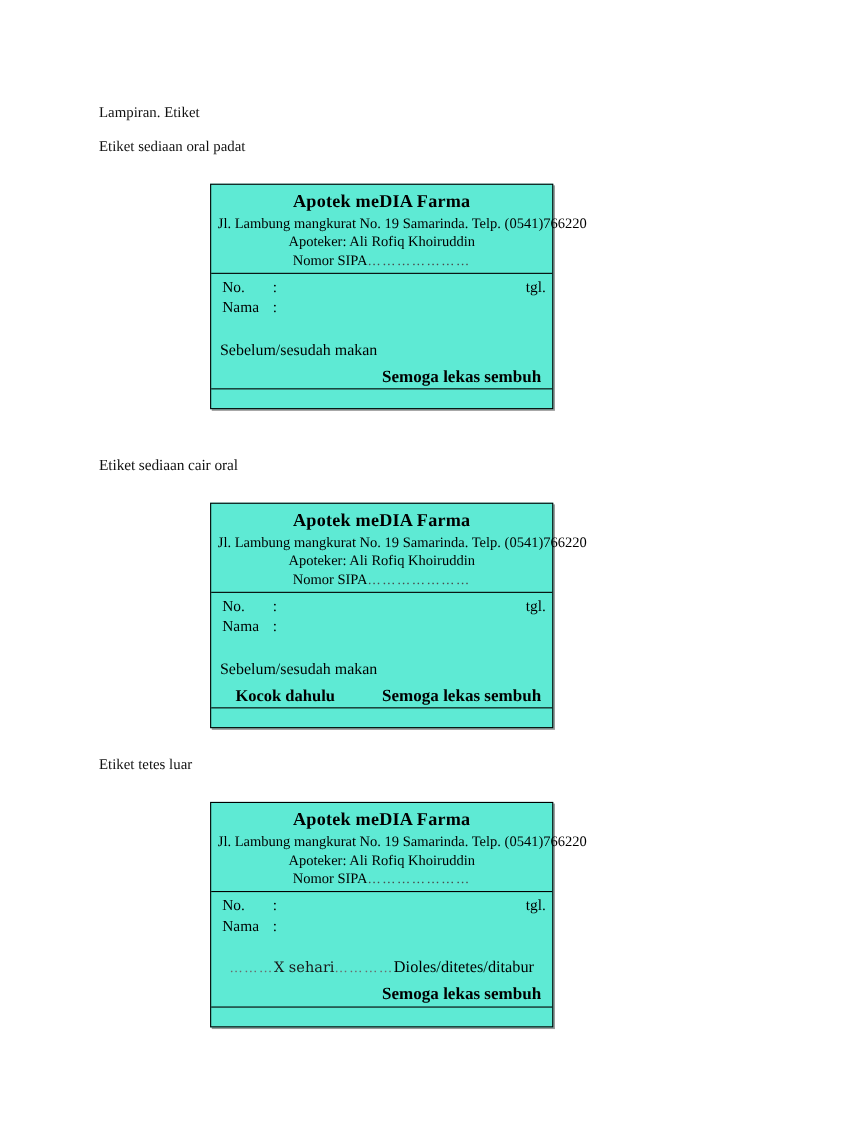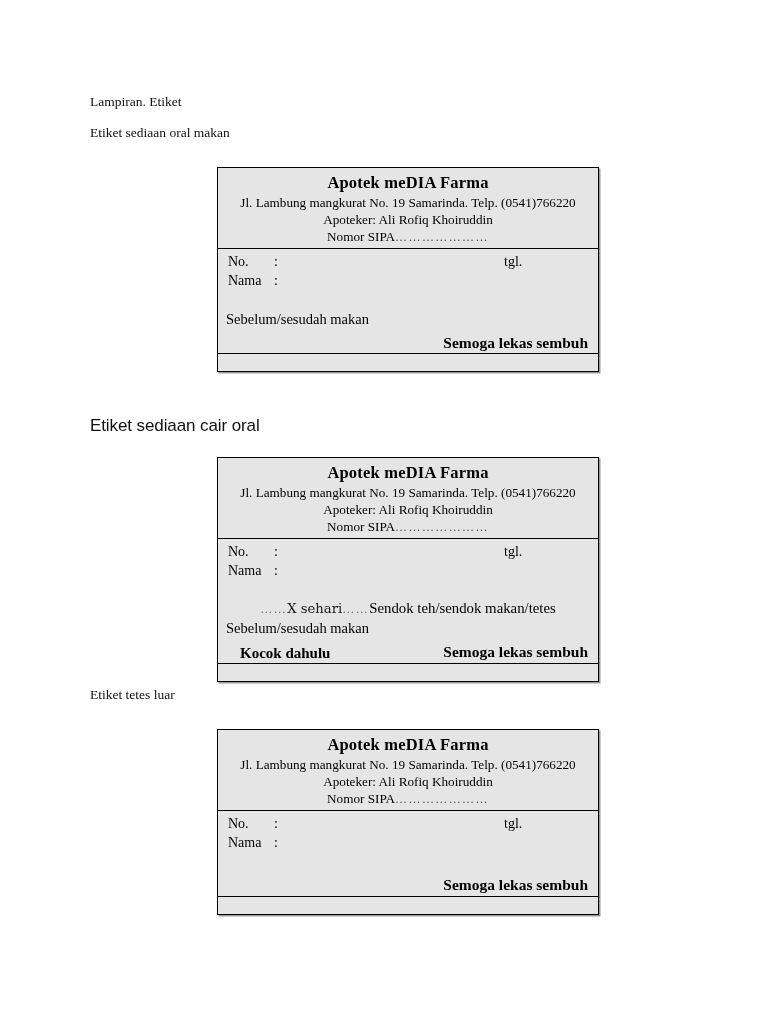--- a/index.html
+++ b/index.html
@@ -29,35 +29,34 @@
   .caption {
     position: absolute;
     left: 90px;
     font-family: "Liberation Serif", "DejaVu Serif", serif;
     font-size: 13.5px;
     line-height: 1.2;
     color: #111111;
     white-space: nowrap;
   }
   .caption-heavy {
-    font-family: Liberation Sans, sans-serif;
-    font-size: 17px;
+    font-family: Liberation Serif, serif;
+    font-size: 14px;
     letter-spacing: -0.1px;
   }
 
   
   .etiket {
     position: absolute;
     left: 191px;
-    width: 382px;
+    width: 312px;
     box-sizing: border-box;
     border: 1.4px solid #000000;
-    background: #e5e5e5;
+    background: #5eead4;
     box-shadow: 1.5px 1.5px 0 0 #9a9a9a;
-    margin-left: 26px;
   }
 
   .etiket-header {
     border-bottom: 1.4px solid #000000;
     padding: 5px 6px 2px 6px;
     text-align: center;
   }
 
   .pharmacy-name {
     font-family: "Liberation Serif", "DejaVu Serif", serif;
@@ -177,21 +176,21 @@
     height: 17px;
   }
 </style>
 </head>
 <body>
 
 <div class="page">
 
   <div class="caption" style="top:94px;">Lampiran. Etiket</div>
 
-  <div class="caption" style="top:125px;">Etiket sediaan oral makan</div>
+  <div class="caption" style="top:125px;">Etiket sediaan oral padat</div>
 
   <div class="etiket" style="top:167px;">
     <div class="etiket-header">
       <div class="pharmacy-name">Apotek meDIA Farma</div>
       <div class="pharmacy-address">Jl. Lambung mangkurat No. 19 Samarinda. Telp. (0541)766220</div>
       <div class="pharmacist">Apoteker: Ali Rofiq Khoiruddin</div>
       <div class="sipa"><span>Nomor SIPA</span><span class="dots">…………………</span></div>
     </div>
     <div class="etiket-body">
       <div class="row-no">
@@ -225,21 +224,20 @@
       <div class="row-no">
         <span class="lbl-no">No.</span>
         <span class="colon-no">:</span>
         <span class="lbl-tgl">tgl.</span>
       </div>
       <div class="row-nama">
         <span class="lbl-nama">Nama</span>
         <span class="colon-nama">:</span>
       </div>
       <div class="spacer-row"></div>
-      <div class="dose-line"><span class="lead">……</span><span class="x-sehari">X sehari</span><span class="lead">……</span><span class="form-text">Sendok teh/sendok makan/tetes</span></div>
       <div class="timing-line">Sebelum/sesudah makan</div>
       <div class="footer-line">
         <span class="shake">Kocok dahulu</span>
         <span class="wish">Semoga lekas sembuh</span>
       </div>
     </div>
     <div class="etiket-footstrip"></div>
   </div>
 
   <div class="caption" style="top:687px;">Etiket tetes luar</div>
@@ -255,20 +253,21 @@
       <div class="row-no">
         <span class="lbl-no">No.</span>
         <span class="colon-no">:</span>
         <span class="lbl-tgl">tgl.</span>
       </div>
       <div class="row-nama">
         <span class="lbl-nama">Nama</span>
         <span class="colon-nama">:</span>
       </div>
       <div class="spacer-row"></div>
+      <div class="dose-line"><span class="lead">………</span><span class="x-sehari">X sehari</span><span class="lead">…………</span><span class="form-text">Dioles/ditetes/ditabur</span></div>
       <div class="footer-line">
         <span class="wish">Semoga lekas sembuh</span>
       </div>
     </div>
     <div class="etiket-footstrip"></div>
   </div>
 
 </div>
 
 </body></html>

